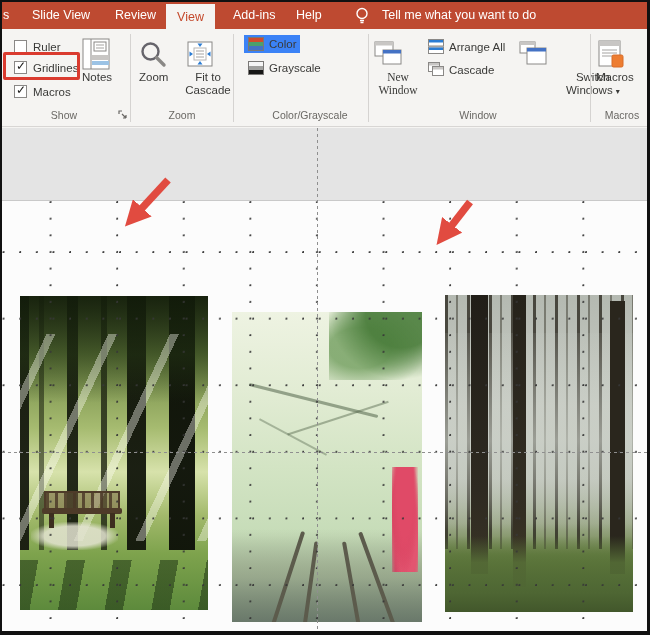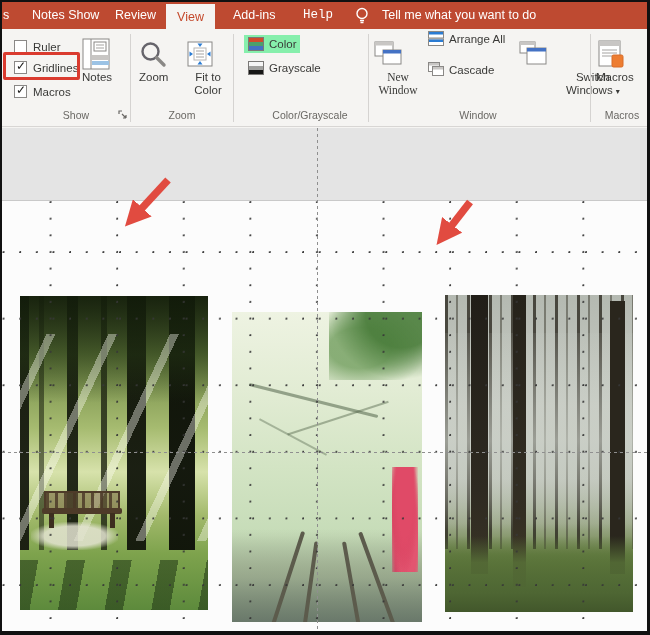--- a/index.html
+++ b/index.html
@@ -8,38 +8,38 @@
   .content { position:absolute; left:2px; top:2px; width:645px; height:629px; background:#F5F4F2; overflow:hidden; }
 
   
   .tabbar { position:absolute; left:0; top:0; width:645px; height:27px; background:#BE4A31; }
   .tab { position:absolute; top:0; height:27px; line-height:27px; color:#FFFFFF; font-size:12.5px; white-space:nowrap; }
   .tab-partial { left:1px; width:9px; overflow:hidden; }
   .tab-slideshow { left:30px; }
   .tab-review { left:113px; }
   .tab-active { position:absolute; left:164px; top:2px; width:49px; height:25px; background:#F5F4F2; color:#C4492C; text-align:center; line-height:26px; font-size:12.5px; }
   .tab-addins { left:231px; }
-  .tab-help { left:301px;font-family:Liberation Mono, monospace; }
+  .tab-help { left:294px; }
   .bulb { position:absolute; left:352px; top:5px; width:16px; height:18px; }
   .tellme { position:absolute; left:380px; top:0; height:20px; line-height:27px; color:#FFFFFF; font-size:12.5px; white-space:nowrap; }
 
   
   .ribbon { position:absolute; left:0; top:27px; width:645px; height:98px; background:#F5F4F2; border-bottom:1px solid #D8D6D4; font-size:11.5px; color:#3A3A38; }
   .vsep { position:absolute; top:5px; height:88px; width:1px; background:#D5D3D1; }
   .grouplabel { position:absolute; bottom:5px; font-size:10.5px; color:#6A6864; text-align:center; white-space:nowrap; }
 
   .chkrow { position:absolute; display:flex; align-items:center; gap:6px; white-space:nowrap; cursor:default; }
   .chkbox { width:13px; height:13px; background:#fff; border:1px solid #8A8886; position:relative; flex:none; }
   .chkbox .tick { position:absolute; left:1px; top:-3px; font-size:12px; color:#21201F; }
   .redbox { position:absolute; left:1px; top:23px; width:77px; height:28px; border:3px solid #DA3B2F; border-radius:2px; pointer-events:none; }
 
   .bigbtn { position:absolute; top:8px; display:flex; flex-direction:column; align-items:flex-start; text-align:center; line-height:13px; cursor:default; }
   .bigbtn .ic { height:34px; display:flex; align-items:center; justify-content:center; }
   .smallbtn { position:absolute; display:flex; align-items:center; gap:5px; white-space:nowrap; padding:2px 4px; cursor:default; }
-  .smallbtn.sel { background:#86efac; }
+  .smallbtn.sel { background:#3b82f6; }
   .caret { font-size:8px; margin-left:3px; color:#3A3A38; }
   .launcher { position:absolute; left:116px; bottom:6px; width:10px; height:10px; }
 
   
   .canvas { position:absolute; left:0; top:126px; width:645px; height:503px; background:#FCFCFC; }
   .workspace-gray { position:absolute; left:0; top:0; width:645px; height:73px; background:#E4E4E4; border-bottom:1px solid #C9C9C9; }
   .photo { position:absolute; overflow:hidden; }
   .gridoverlay { position:absolute; left:0; top:73px; width:645px; height:430px; z-index:5; pointer-events:none;
     background-image:
       radial-gradient(circle at 1.2px 1.2px, rgba(55,55,55,0.95) 0.8px, transparent 1.25px),
@@ -109,21 +109,21 @@
   svg { display:block; }
 </style>
 </head>
 <body>
 
 <div class="screen">
 <div class="content">
 
   <div class="tabbar">
     <span class="tab tab-partial">s</span>
-    <span class="tab tab-slideshow">Notes Show</span>
+    <span class="tab tab-slideshow">Slide View</span>
     <span class="tab tab-review">Review</span>
     <span class="tab-active">View</span>
     <span class="tab tab-addins">Add-ins</span>
     <span class="tab tab-help">Help</span>
     <span class="bulb">
       <svg width="16" height="18" viewBox="0 0 16 18">
         <circle cx="8" cy="6.5" r="5" fill="none" stroke="#fff" stroke-width="1.4"></circle>
         <path d="M6 13.5 h4 M6.5 15.5 h3" stroke="#fff" stroke-width="1.3" fill="none"></path>
       </svg>
     </span>
@@ -157,21 +157,21 @@
           <line x1="9" y1="1" x2="9" y2="31" stroke="#8A8886"></line>
           <rect x="12" y="4" width="12" height="9" fill="#fff" stroke="#8A8886"></rect>
           <line x1="14" y1="7" x2="22" y2="7" stroke="#A5A3A1"></line>
           <line x1="14" y1="10" x2="22" y2="10" stroke="#A5A3A1"></line>
           <rect x="10" y="17" width="17" height="5" fill="#C8C6C4"></rect>
           <rect x="10" y="23" width="17" height="4" fill="#9CC3E5"></rect>
         </svg>
       </span>
       <span>Notes</span>
     </div>
-    <div class="grouplabel" style="left:32px; width:84px;">Show</div>
+    <div class="grouplabel" style="left:20px; width:84px;">Show</div>
     <span class="launcher">
       <svg width="10" height="10" viewBox="0 0 10 10">
         <path d="M1 4 V1 H4" fill="none" stroke="#696764" stroke-width="1.2"></path>
         <path d="M4 4 L8 8 M8 8 V5 M8 8 H5" fill="none" stroke="#696764" stroke-width="1.2"></path>
       </svg>
     </span>
     <div class="vsep" style="left:128px;"></div>
 
     <div class="bigbtn" style="left:137px; width:42px;">
       <span class="ic">
@@ -189,21 +189,21 @@
           <rect x="9" y="9" width="12" height="12" fill="#fff" stroke="#B8B6B4"></rect>
           <line x1="11" y1="12" x2="19" y2="12" stroke="#A5A3A1"></line>
           <line x1="11" y1="15" x2="19" y2="15" stroke="#A5A3A1"></line>
           <line x1="11" y1="18" x2="19" y2="18" stroke="#A5A3A1"></line>
           <path d="M8 15 L4.5 12.5 V17.5 Z" fill="#2B7CD3"></path>
           <path d="M22 15 L25.5 12.5 V17.5 Z" fill="#2B7CD3"></path>
           <path d="M15 8 L12.5 4.5 H17.5 Z" fill="#2B7CD3"></path>
           <path d="M15 22 L12.5 25.5 H17.5 Z" fill="#2B7CD3"></path>
         </svg>
       </span>
-      <span>Fit to Color</span>
+      <span>Fit to Cascade</span>
     </div>
     <div class="grouplabel" style="left:138px; width:84px;">Zoom</div>
     <div class="vsep" style="left:231px;"></div>
 
     <div class="smallbtn sel" style="left:242px; top:6px;">
       <svg width="16" height="14" viewBox="0 0 16 14">
         <rect x="0.5" y="0.5" width="15" height="13" fill="none" stroke="#7A7876"></rect>
         <rect x="1" y="1" width="14" height="4" fill="#D14B2C"></rect>
         <rect x="1" y="5" width="14" height="4" fill="#4CA06C"></rect>
         <rect x="1" y="9" width="14" height="4" fill="#4472C4"></rect>
@@ -226,21 +226,21 @@
       <span class="ic">
         <svg width="30" height="28" viewBox="0 0 30 28">
           <rect x="2" y="2" width="18" height="14" fill="#fff" stroke="#8A8886"></rect>
           <rect x="2" y="2" width="18" height="3.5" fill="#C8C6C4"></rect>
           <rect x="10" y="10" width="18" height="14" fill="#fff" stroke="#8A8886"></rect>
           <rect x="10" y="10" width="18" height="3.5" fill="#4472C4"></rect>
         </svg>
       </span>
       <span>New Window</span>
     </div>
-    <div class="smallbtn" style="left:422px; top:0;justify-content:flex-end;">
+    <div class="smallbtn" style="left:422px; top:8px;justify-content:flex-end;">
       <svg width="16" height="15" viewBox="0 0 16 15">
         <rect x="0.5" y="0.5" width="15" height="6.5" fill="#fff" stroke="#8A8886"></rect>
         <rect x="1" y="1" width="14" height="2.5" fill="#2B7CD3"></rect>
         <rect x="0.5" y="8" width="15" height="6.5" fill="#fff" stroke="#8A8886"></rect>
         <rect x="1" y="8.5" width="14" height="2.5" fill="#2B7CD3"></rect>
       </svg>
       <span>Arrange All</span>
     </div>
     <div class="smallbtn" style="left:422px; top:31px;">
       <svg width="16" height="15" viewBox="0 0 16 15">

